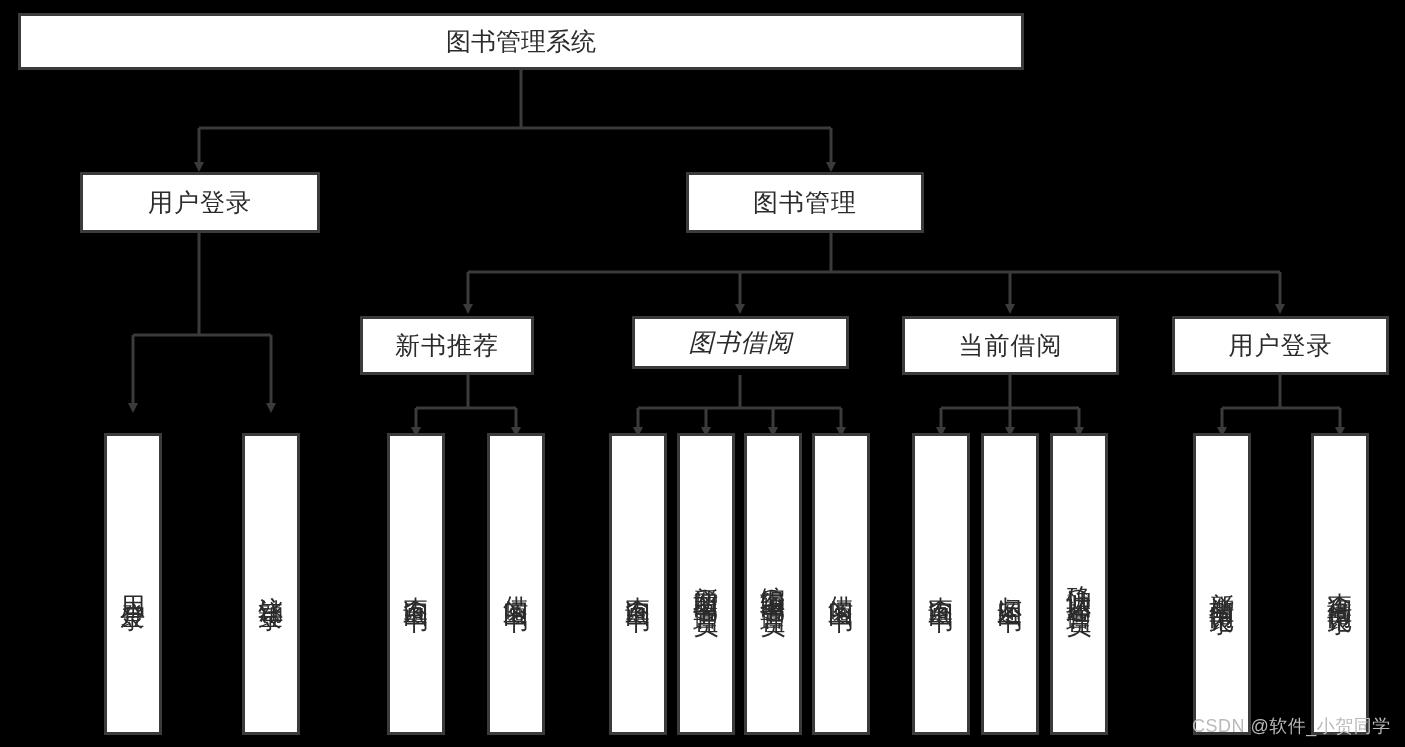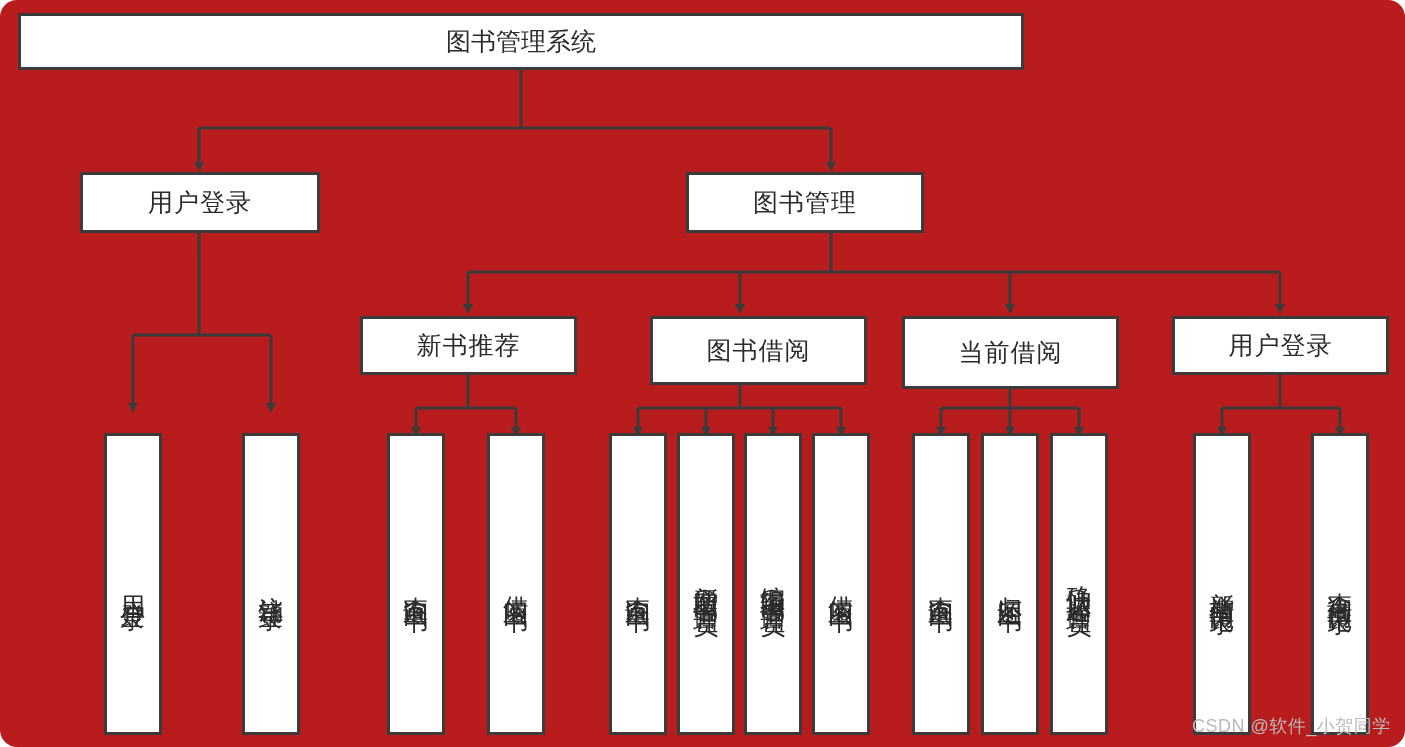--- a/index.html
+++ b/index.html
@@ -7,23 +7,22 @@
     padding: 0;
     background: #ffffff;
   }
   body {
     font-family: "Liberation Sans", "DejaVu Sans", sans-serif;
   }
   #canvas {
     position: relative;
     width: 1405px;
     height: 747px;
-    background: #b91c1c;
+    background: #000000;
     overflow: hidden;
-    border-radius: 17px;
   }
   svg.wires {
     position: absolute;
     left: 0;
     top: 0;
     width: 1405px;
     height: 747px;
     pointer-events: none;
   }
   .node {
@@ -132,27 +131,27 @@
     <span>图书管理系统</span>
   </div>
 
   <div class="node h" style="left:80px; top:172px; width:240px; height:61px;">
     <span>用户登录</span>
   </div>
   <div class="node h" style="left:686px; top:172px; width:238px; height:61px;">
     <span>图书管理</span>
   </div>
 
-  <div class="node h" style="left:360px; top:316px; width:217px; height:59px;">
+  <div class="node h" style="left:360px; top:316px; width:174px; height:59px;">
     <span>新书推荐</span>
   </div>
-  <div class="node h" style="left:650px; top:316px; width:217px; height:69px;">
+  <div class="node h" style="left:632px; top:316px; width:217px; height:53px;font-style:italic;">
     <span>图书借阅</span>
   </div>
-  <div class="node h" style="left:902px; top:316px; width:217px; height:73px;">
+  <div class="node h" style="left:902px; top:316px; width:217px; height:59px;">
     <span>当前借阅</span>
   </div>
   <div class="node h" style="left:1172px; top:316px; width:217px; height:59px;">
     <span>用户登录</span>
   </div>
 
   <div class="leaf" style="left:104px; top:433px; width:58px; height:302px;">
     <span class="vtext">用户登录</span>
   </div>
   <div class="leaf" style="left:242px; top:433px; width:58px; height:302px;">

